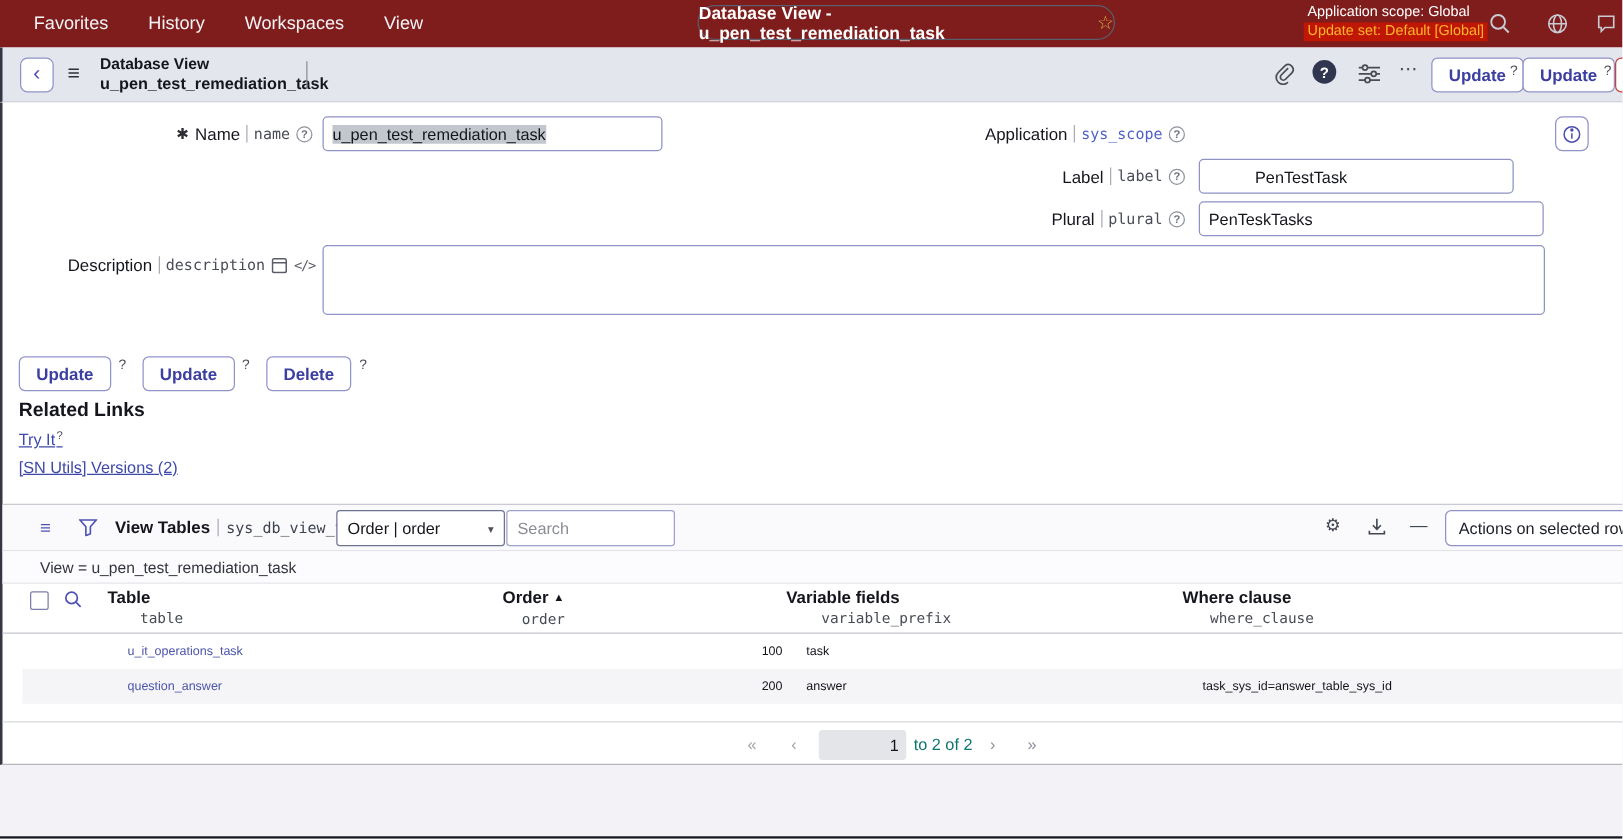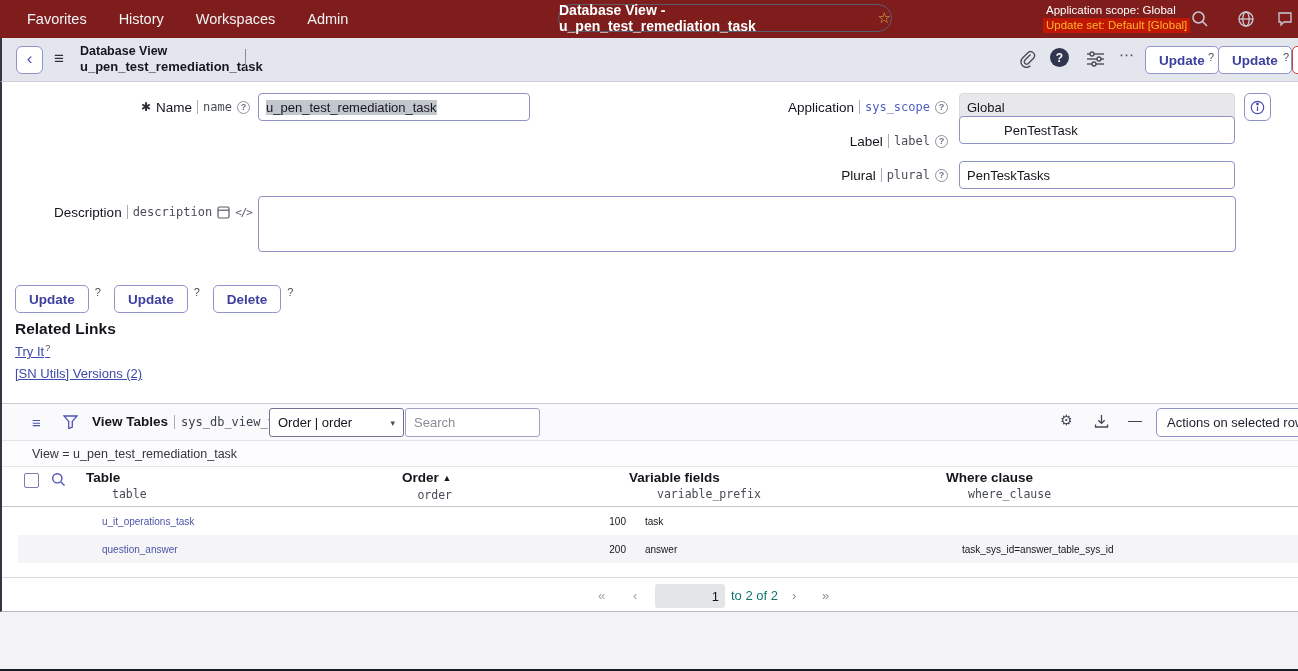--- a/index.html
+++ b/index.html
@@ -125,21 +125,21 @@
   svg { display:block; }
 </style>
 </head>
 <body>
 
 <header class="topnav">
   <nav class="nav-items">
     <span>Favorites</span>
     <span>History</span>
     <span>Workspaces</span>
-    <span>Admin</span>
+    <span>View</span>
   </nav>
   <div class="pill">
     <span>Database View - u_pen_test_remediation_task</span>
     <span class="star">☆</span>
   </div>
   <div class="scope-block">
     <div class="scope-line">Application scope: Global</div>
     <div class="updateset-line">Update set: Default [Global]</div>
   </div>
   <span class="icon-btn" style="left:1191px">
@@ -214,40 +214,37 @@
   </div>
 
   <div class="field-label" style="left:640px; top:11px; width:306px;">
     <span>Application</span>
     <span class="vline"></span>
     <span class="lmono mono" style="color:#4f5fc5;">sys_scope</span>
     <span class="help-circle">
         <span>?</span>
       </span>
   </div>
-  <div class="input readonly" style="left:957px; top:11px; width:276px;">
-    <span>Global</span>
-  </div>
   <button class="info-btn">
     <svg width="15" height="15" viewBox="0 0 15 15" fill="none" stroke="currentColor" stroke-width="1.2">
         <circle cx="7.5" cy="7.5" r="6.2"></circle>
         <line x1="7.5" y1="6.5" x2="7.5" y2="11"></line>
         <circle cx="7.5" cy="4" r="0.8" fill="currentColor"></circle>
       </svg>
   </button>
 
   <div class="field-label" style="left:640px; top:45px; width:306px;">
     <span>Label</span>
     <span class="vline"></span>
     <span class="lmono mono">label</span>
     <span class="help-circle">
         <span>?</span>
       </span>
   </div>
-  <input class="input" style="left: 957px; top: 34px; width: 276px; padding-left: 44px;" value="PenTestTask">
+  <input class="input" style="left: 957px; top: 45px; width: 252px; padding-left: 44px;" value="PenTestTask">
 
   <div class="field-label" style="left:640px; top:79px; width:306px;">
     <span>Plural</span>
     <span class="vline"></span>
     <span class="lmono mono">plural</span>
     <span class="help-circle">
         <span>?</span>
       </span>
   </div>
   <input class="input" style="left: 957px; top: 79px; width: 276px;" value="PenTeskTasks">

